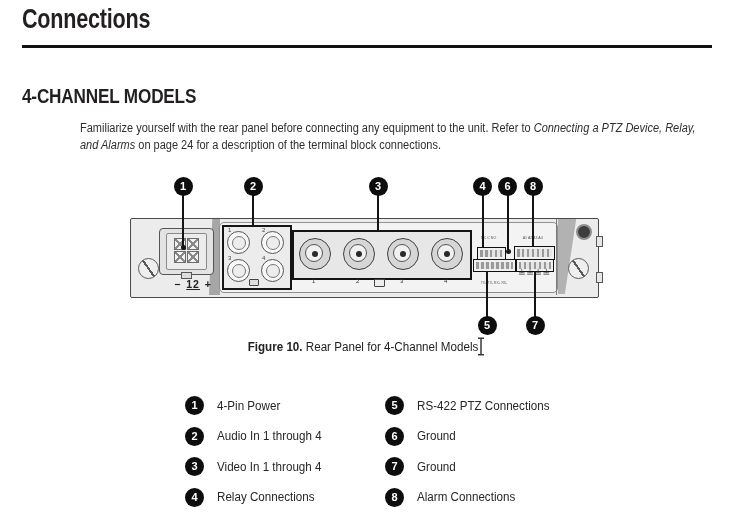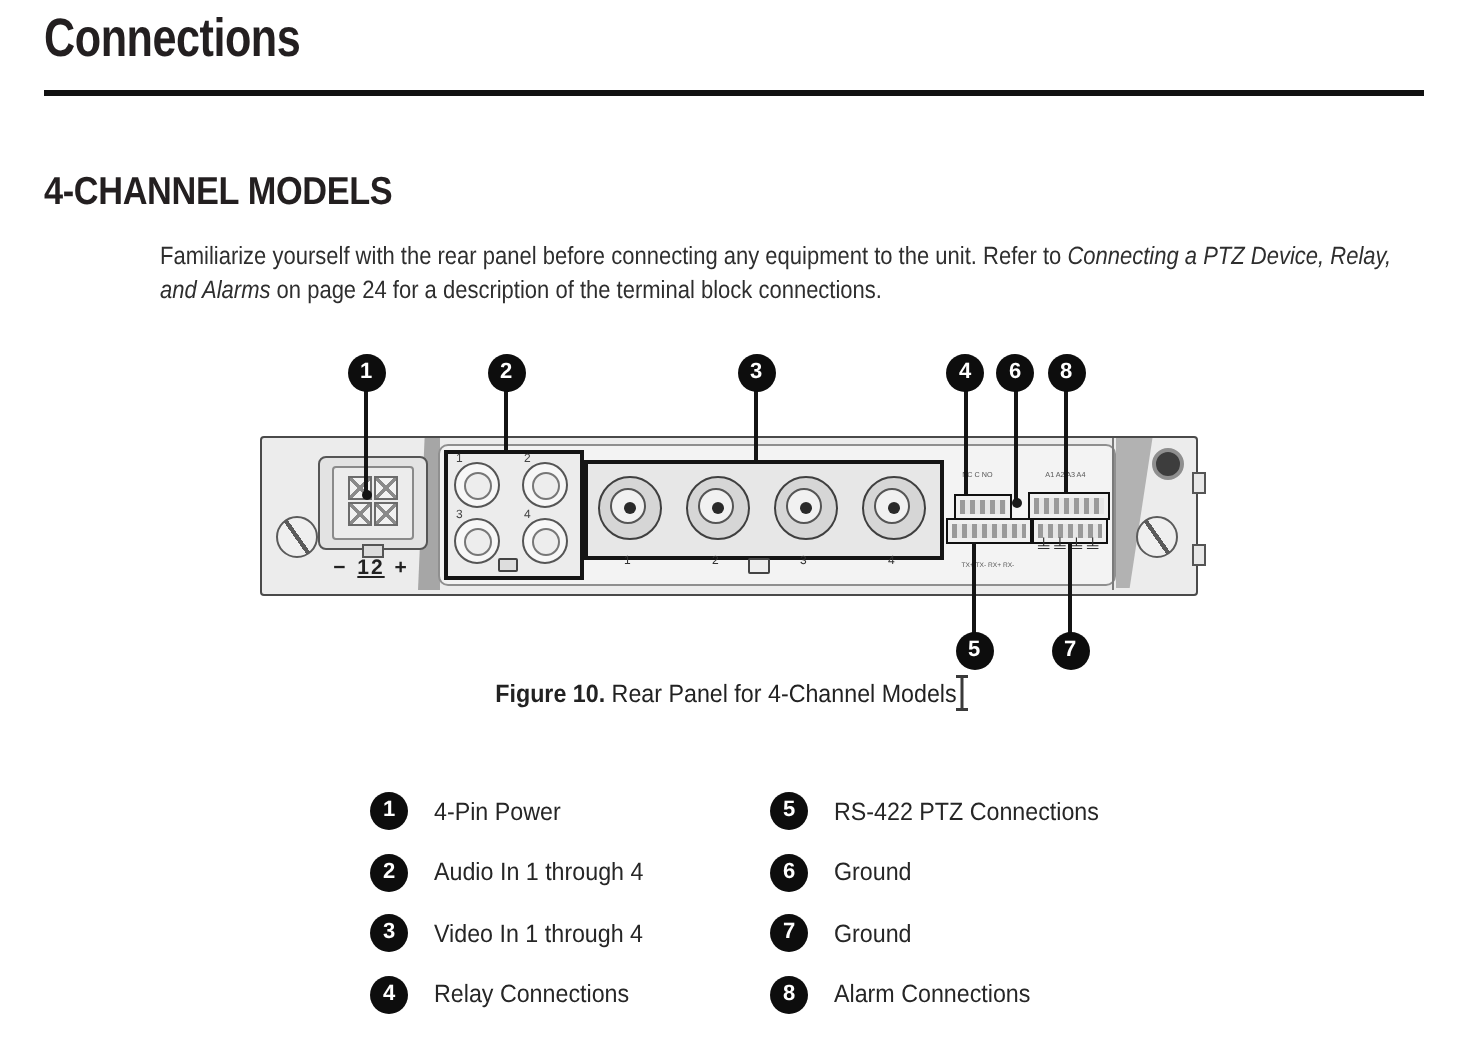--- a/index.html
+++ b/index.html
@@ -23,21 +23,21 @@
   .earshade{left:558px;top:219px;width:38px;height:75px;background:#b2b2b2;clip-path:polygon(0 0,48% 0,18% 100%,0 100%);}
   .tab{width:5px;height:9px;background:#e8e8e8;border:1px solid #555;}
 
   
   .pwrOuter{left:159px;top:228px;width:53px;height:45px;background:#e3e3e3;border:1.5px solid #555;border-radius:4px;}
   .pwrInner{left:166px;top:233px;width:39px;height:35px;background:#ececec;border:1px solid #8a8a8a;border-radius:2px;}
   .pin{width:10px;height:10px;border:1px solid #6b6b6b;
        background:linear-gradient(45deg,transparent 43%,#8a8a8a 43%,#8a8a8a 57%,transparent 57%),
                   linear-gradient(135deg,transparent 43%,#8a8a8a 43%,#8a8a8a 57%,transparent 57%),#f2f2f2;}
   .pwrTab{left:181px;top:272px;width:9px;height:5px;background:#dcdcdc;border:1px solid #555;}
-  .pwrLabel{left:159px;top:278px;width:53px;text-align:center;font-size:10.5px;font-weight:bold;color:#222;letter-spacing:1px;}
+  .pwrLabel{left:159px;top:278px;width:53px;text-align:right;font-size:10.5px;font-weight:bold;color:#222;letter-spacing:1px;}
   .pwrLabel u{text-decoration:underline;padding:0 1px;}
 
   .screw{border:1.3px solid #5a5a5a;border-radius:50%;
          background:linear-gradient(55deg,transparent 46%,#5a5a5a 46%,#5a5a5a 54%,transparent 54%),#efefef;}
 
   
   .audioBox{left:222px;top:225px;width:66px;height:61px;background:#ececec;border:2px solid #141414;}
   .jack{width:21px;height:21px;border:1.4px solid #555;border-radius:50%;background:#f7f7f7;}
   .jack .ring{position:absolute;left:3.5px;top:3.5px;width:12px;height:12px;border:1.2px solid #777;border-radius:50%;background:#ededed;}
   .tinyNum{font-size:6px;color:#444;line-height:6px;}

